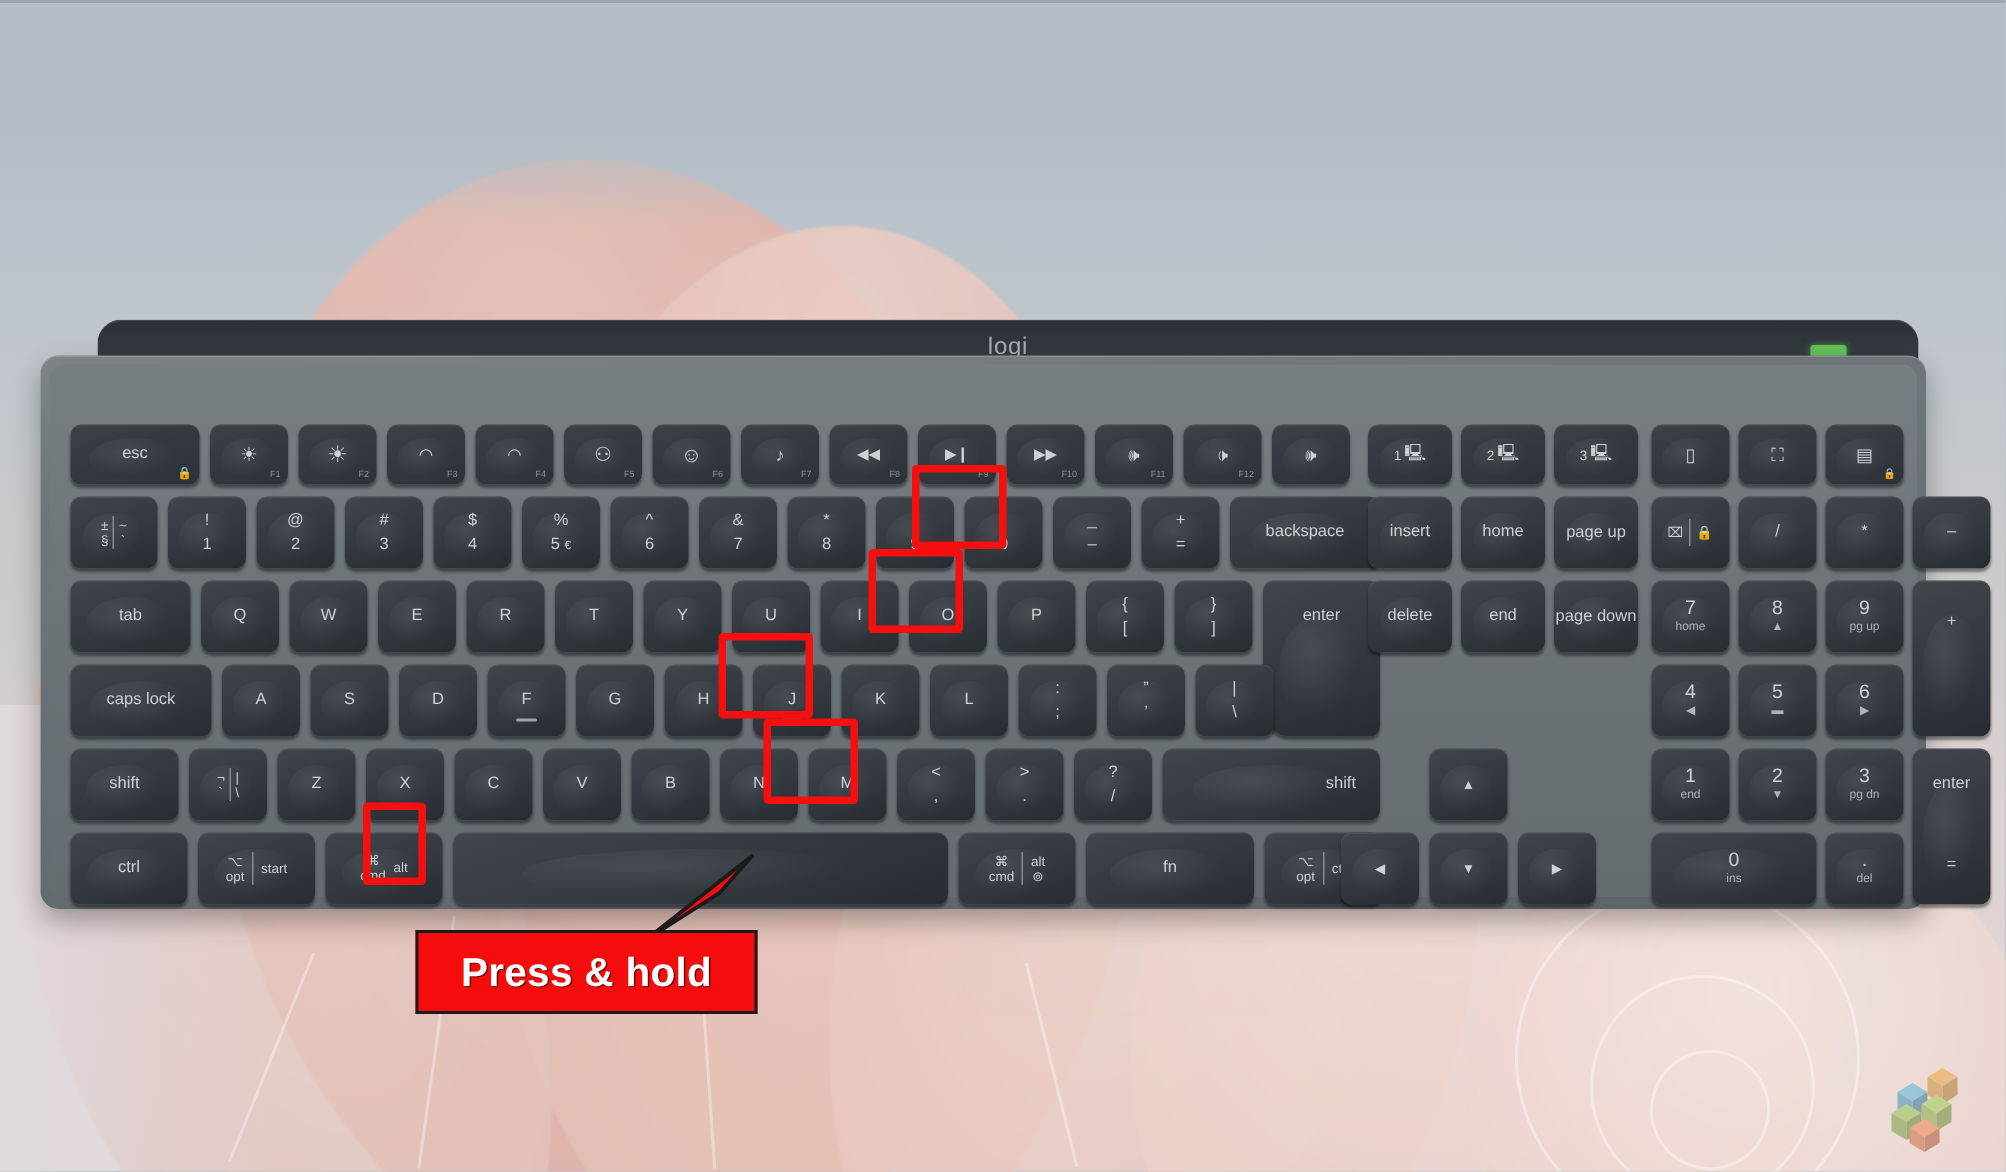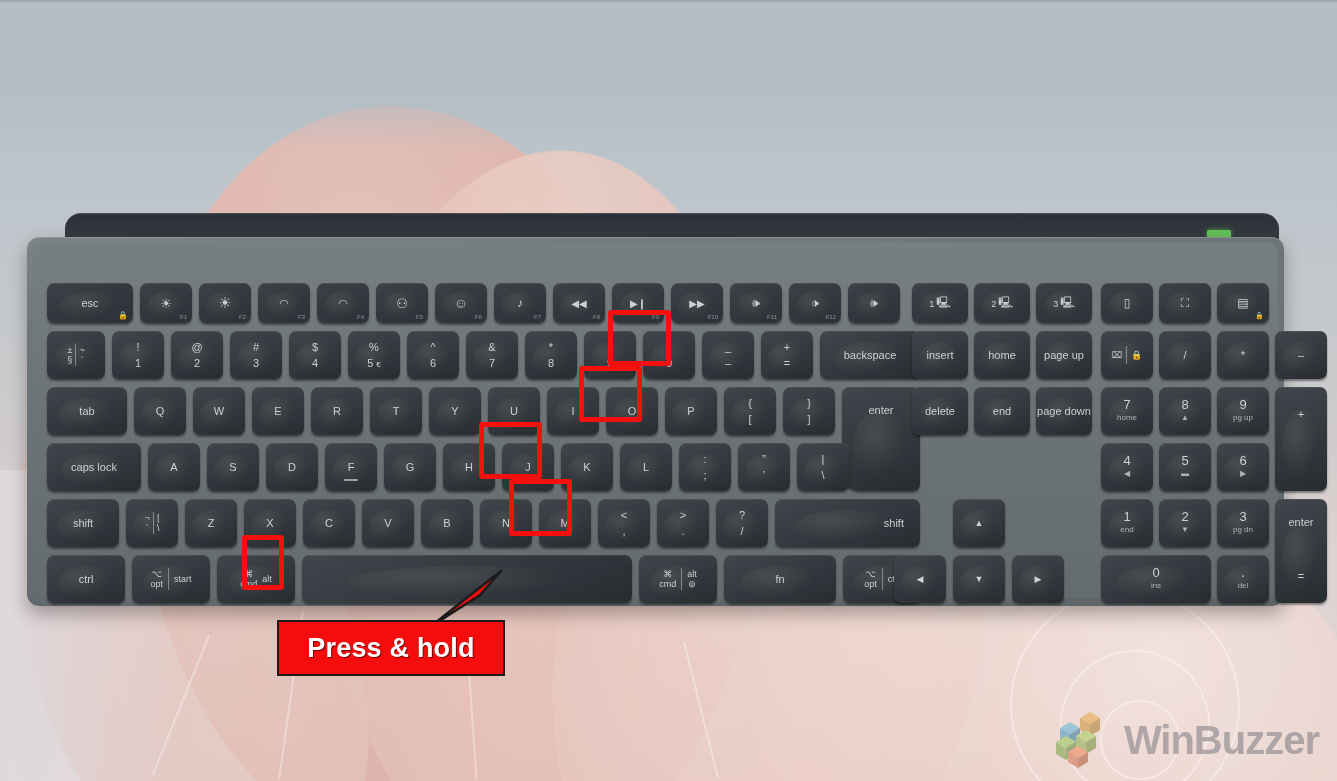--- a/index.html
+++ b/index.html
@@ -154,20 +154,21 @@
   <div class="vein v3"></div>
   <div class="vein v4"></div>
   <div class="topfade"></div>
   <div class="leftfade"></div>
   <div class="hairline"></div>
 </div>
 
 <div id="keyboard">
 
   <div class="kb-hump">
+    <div class="logi">logi</div>
     <div class="kb-led"></div>
   </div>
 
   <div class="kb-body">
     <div class="kb-deck">
 
       <div class="key fn-row" style="left:14px;  top:40px; width:86px; height:40px;">
         <div class="lbl cen">esc</div>
         <div class="corner-lock">🔒</div>
       </div>
@@ -653,14 +654,13 @@
       <polygon points="26,6 36,12 36,24 26,18" fill="#c88a2c"></polygon>
       <polygon points="36,12 46,6 46,18 36,24" fill="#a7711f"></polygon>
       <polygon points="22,24 32,18 42,24 32,30" fill="#9ccc4f"></polygon>
       <polygon points="22,24 32,30 32,42 22,36" fill="#7fa83c"></polygon>
       <polygon points="32,30 42,24 42,36 32,42" fill="#66882c"></polygon>
       <polygon points="14,40 24,34 34,40 24,46" fill="#ef7f4a"></polygon>
       <polygon points="14,40 24,46 24,56 14,50" fill="#cd6539"></polygon>
       <polygon points="24,46 34,40 34,50 24,56" fill="#a9502b"></polygon>
     </g>
   </svg>
-  <div class="wm-text">WinBuzzer</div>
 </div>
 
 </body></html>

